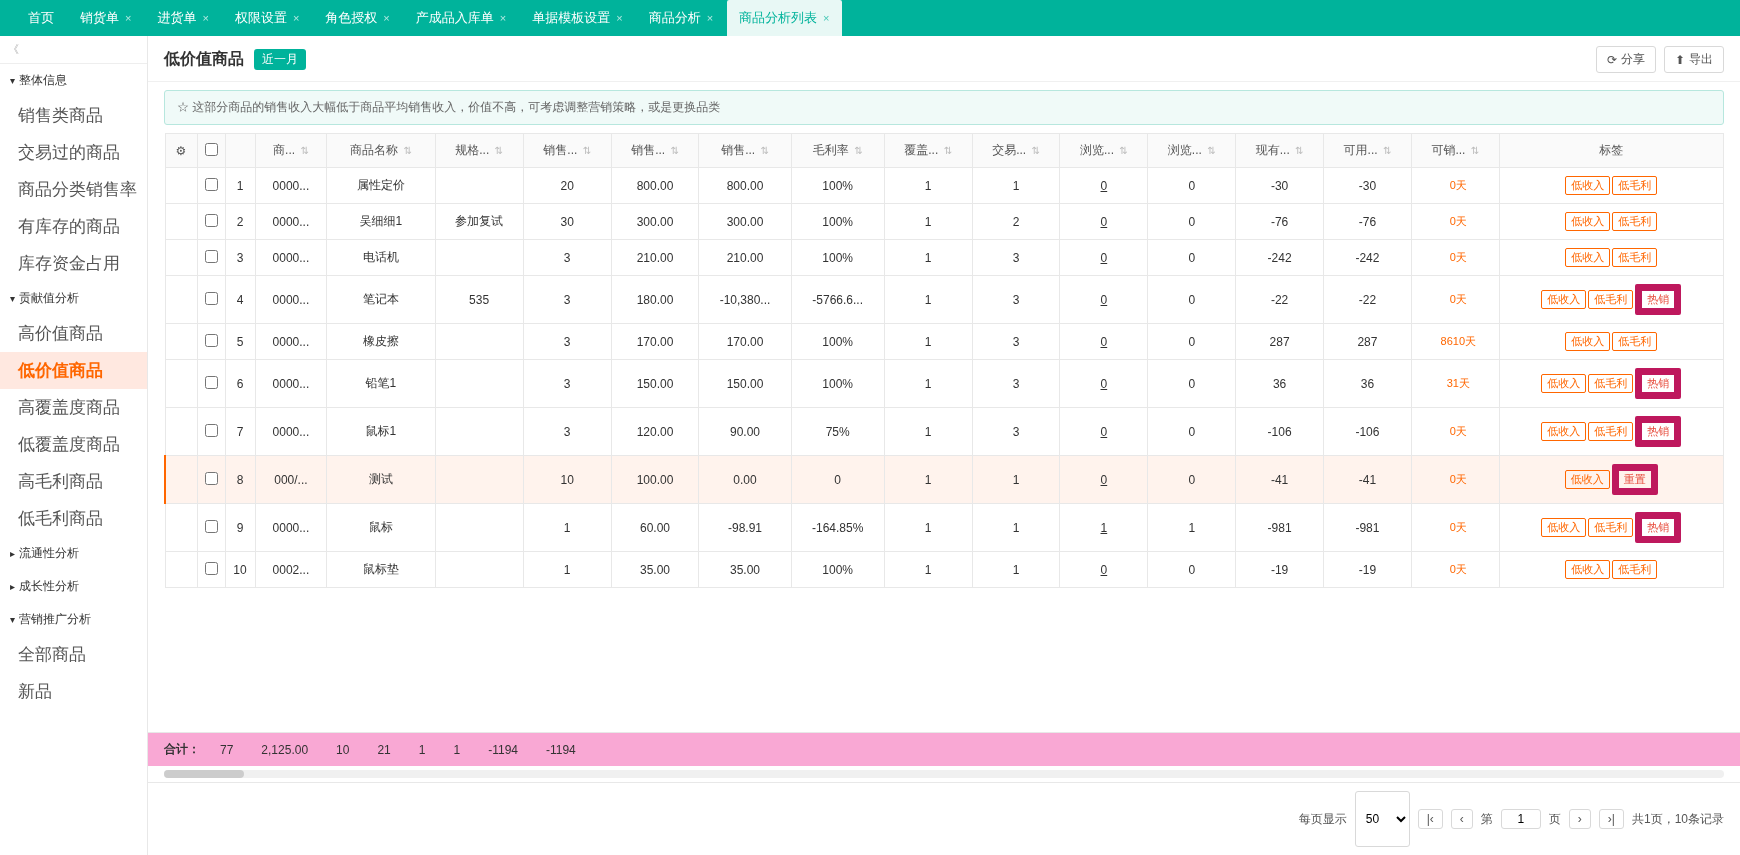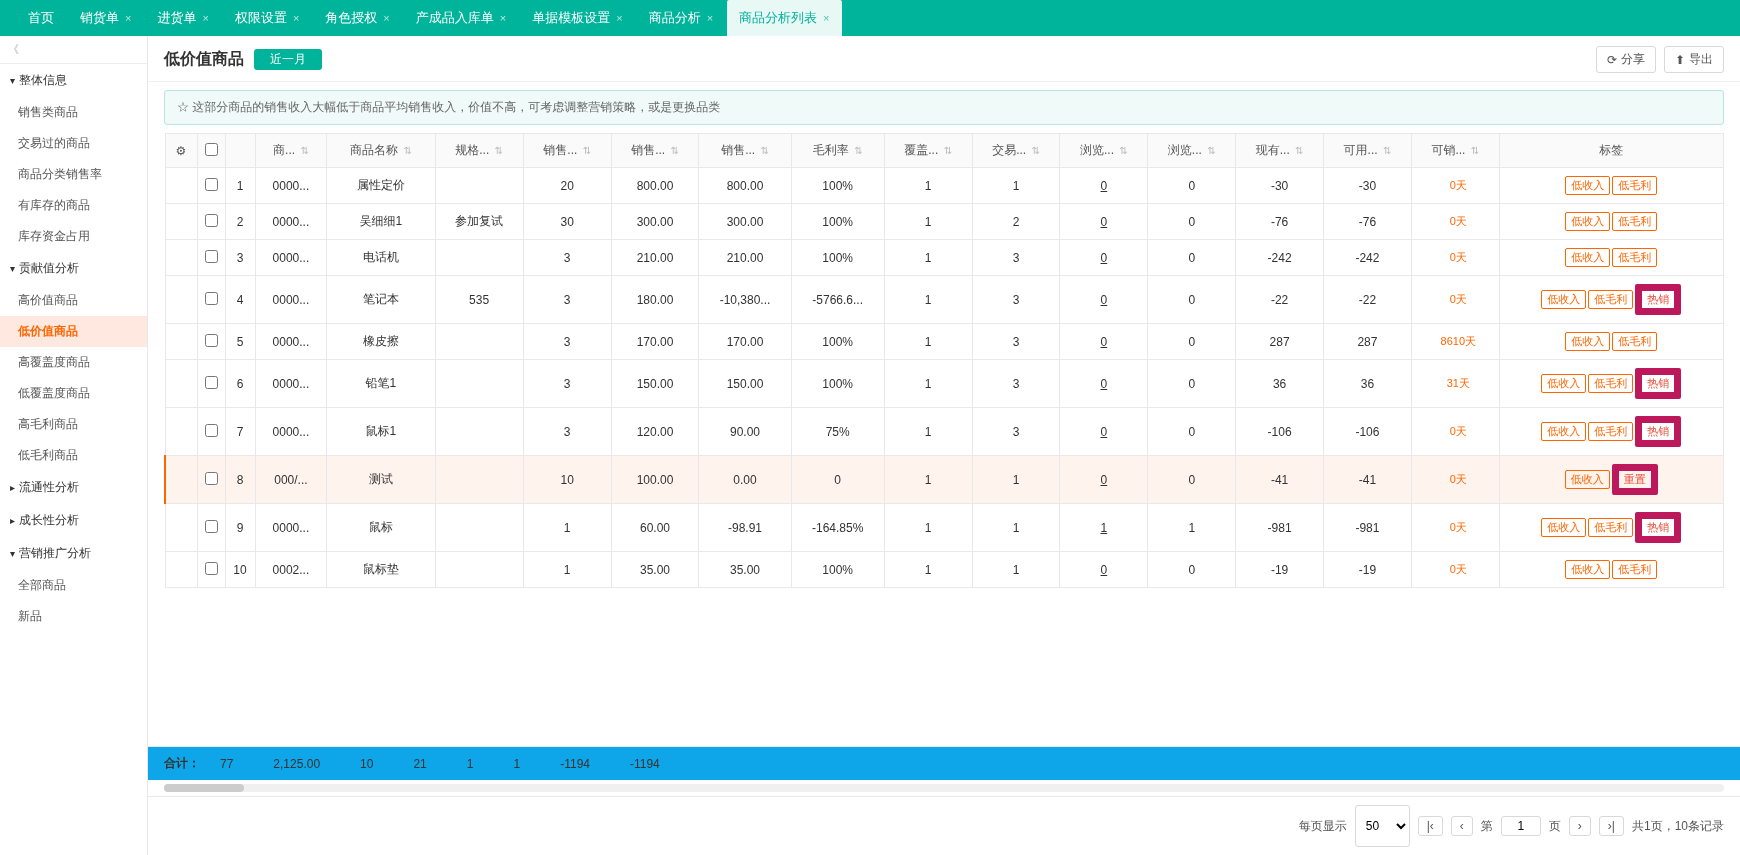--- a/index.html
+++ b/index.html
@@ -44,21 +44,21 @@
       padding: 8px 10px;
       color: #333;
       font-size: 12px;
       cursor: pointer;
     }
     .sidebar-group-title .arrow { margin-right: 4px; font-size: 10px; }
     .sidebar-item {
       padding: 7px 10px 7px 18px;
       color: #555;
       cursor: pointer;
-      font-size: 12px;
+      font-size: 17px;
     }
     .sidebar-item.active { background: #ffe8e0; color: #ff6600; font-weight: bold; }
 
     
     .main-content {
       flex: 1;
       display: flex;
       flex-direction: column;
       overflow: hidden;
       background: #fff;
@@ -74,21 +74,21 @@
     }
     .page-title {
       font-size: 16px;
       font-weight: bold;
       color: #333;
     }
     .period-badge {
       background: #00b39b;
       color: #fff;
       border-radius: 3px;
-      padding: 2px 16px;
+      padding: 2px 8px;
       font-size: 12px;
     }
     .search-bar {
       display: flex;
       align-items: center;
       border: 1px solid #d9d9d9;
       border-radius: 3px;
       padding: 3px 8px;
       flex: 1;
       max-width: 300px;
@@ -171,42 +171,42 @@
     .tag-red { color: #e74c3c; border: 7px solid #be185d; }
     .day-tag { color: #ff6600; font-size: 11px; padding-left: 6px; }
     .underline-link { text-decoration: underline; cursor: pointer; color: #333; }
     .sort-icon { color: #bbb; font-size: 10px; margin-left: 2px; }
 
     
     .summary-bar {
       display: flex;
       align-items: center;
       border-top: 1px solid #e8e8e8;
-      background: #0ea5e9;
+      background: #f9a8d4;
       padding: 8px 16px;
       font-size: 12px;
       color: #333;
       gap: 0;
     }
 
     
     .pagination-bar {
       display: flex;
       align-items: center;
       justify-content: flex-end;
       padding: 8px 16px;
       border-top: 1px solid #e8e8e8;
       gap: 8px;
       font-size: 12px;
       color: #555;
     }
     .page-size-select {
       border: 1px solid #d9d9d9;
       border-radius: 3px;
-      padding: 12px 6px;
+      padding: 19px 6px;
       font-size: 12px;
       background: #fff;
     }
     .page-btn {
       border: 1px solid #d9d9d9;
       background: #fff;
       border-radius: 3px;
       padding: 2px 8px;
       cursor: pointer;
       color: #555;
@@ -574,21 +574,21 @@
     <td>-19</td>
     <td><span class="day-tag">0天</span></td>
     <td><span class="tag tag-orange">低收入</span><span class="tag tag-orange">低毛利</span></td>
   </tr>
           </tbody>
       </table>
     </div>
 
     <div class="summary-bar">
   <span style="font-weight:bold;margin-right:20px;">合计：</span>
-  <div style="display:flex;gap:40px;font-size:12px;">
+  <div style="display:flex;gap:28px;font-size:12px;">
     <span>77</span>
     <span>2,125.00</span>
     <span>10</span>
     <span>21</span>
     <span>1</span>
     <span>1</span>
     <span>-1194</span>
     <span>-1194</span>
   </div>
 </div>

